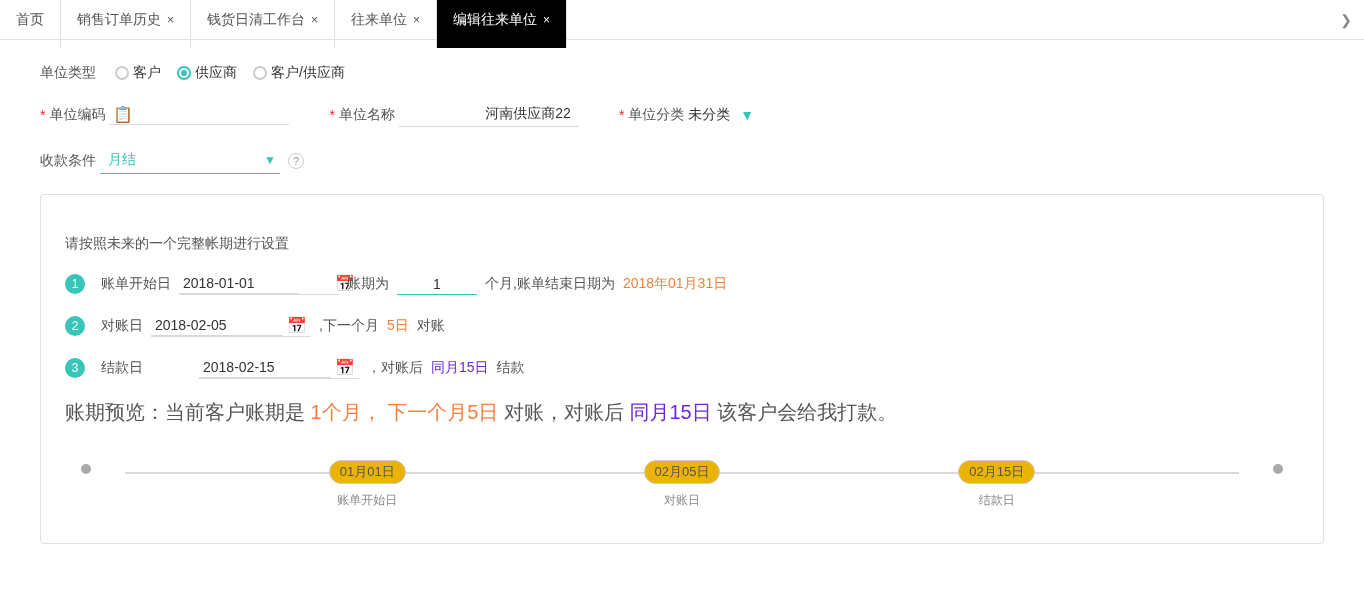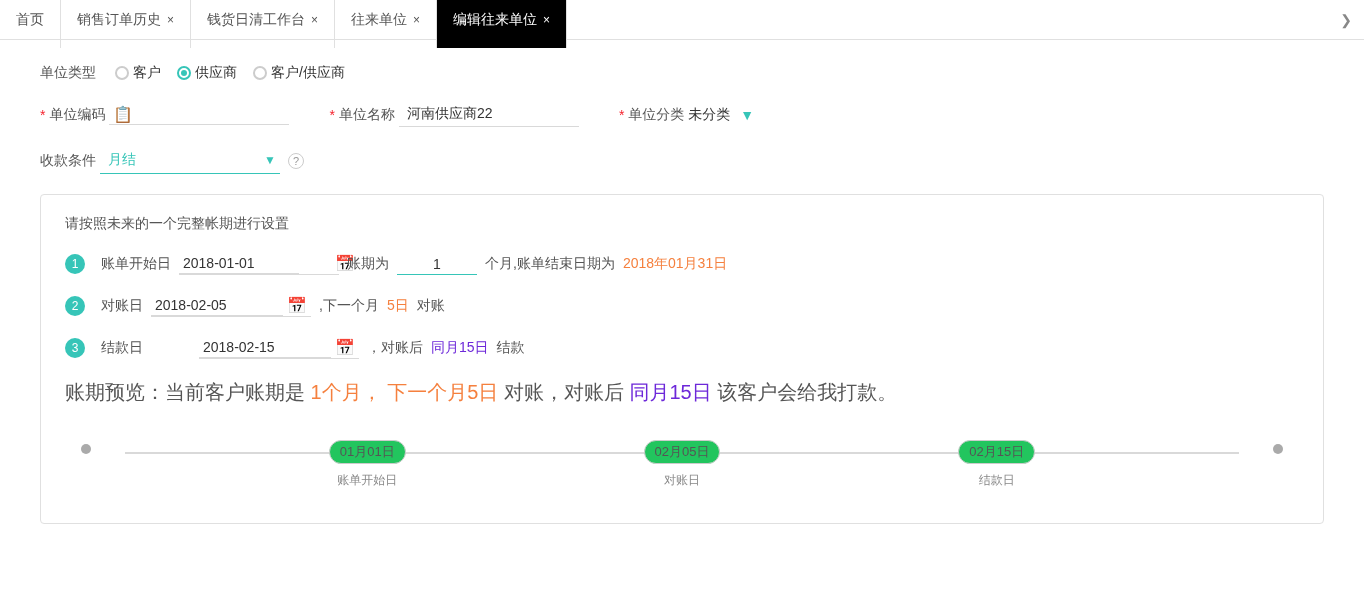--- a/index.html
+++ b/index.html
@@ -170,20 +170,21 @@
     .section-box {
       border: 1px solid #e0e0e0;
       border-radius: 4px;
       padding: 20px 24px 24px;
       margin-bottom: 20px;
     }
     .section-title {
       font-size: 14px;
       color: #555;
       margin-bottom: 20px;
+      margin-top: 20px;
     }
 
     
     .step-row {
       display: flex;
       align-items: center;
       margin-bottom: 20px;
     }
     .step-num {
       width: 20px;
@@ -265,21 +266,21 @@
       width: 10px;
       height: 10px;
       border-radius: 50%;
       background: #d9d9d9;
       margin-top: 4px;
     }
     .timeline-dot.start, .timeline-dot.end {
       background: #aaa;
     }
     .timeline-badge {
-      background: #22c55e;
+      background: #eab308;
       border: 1px solid #ccc;
       border-radius: 12px;
       padding: 2px 10px;
       font-size: 13px;
       color: #555;
       white-space: nowrap;
     }
     .timeline-label {
       font-size: 12px;
       color: #888;
@@ -350,21 +351,21 @@
       <span class="required-star">*</span>
       <span class="field-label">单位编码</span>
       <div class="input-with-icon">
         <span class="cal-icon">📋</span>
       </div>
     </div>
 
     <div class="field-group">
       <span class="required-star">*</span>
       <span class="field-label">单位名称</span>
-      <input type="text" class="form-input" value="河南供应商22" style="width: 180px; border-top: none; border-right: none; border-left: none; border-image: initial; border-bottom: 1px solid rgb(217, 217, 217);">
+      <input type="text" class="form-input" value="河南供应商22" style="width: 180px; border-top: none; border-right: none; border-left: none; border-image: initial; border-bottom: 1px solid rgb(217, 217, 217); text-align: right;">
     </div>
 
     <div class="field-group">
       <span class="required-star">*</span>
       <span class="field-label">单位分类</span>
       <span style="margin-right:4px;">未分类</span>
       <span class="dropdown-icon">▼</span>
     </div>
   </div>
 

